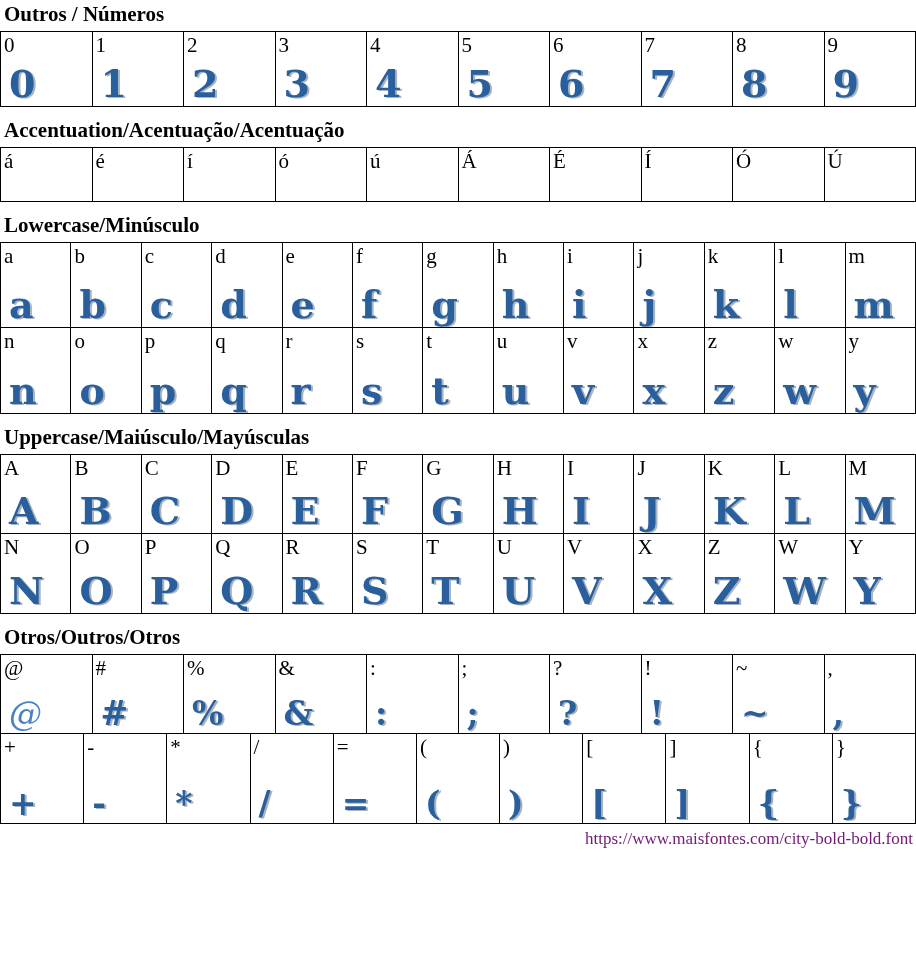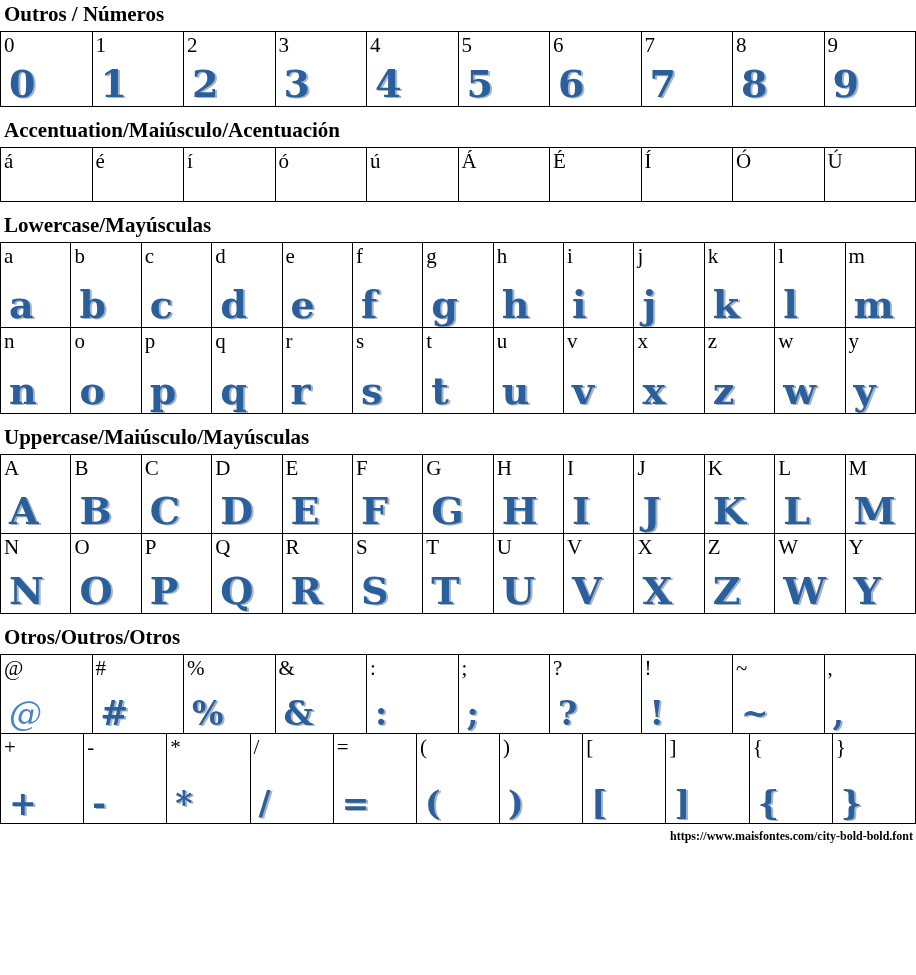--- a/index.html
+++ b/index.html
@@ -58,24 +58,23 @@
   
   .fx-section[data-name="section-numbers"] .fx-row{height:76px;}
   .fx-section[data-name="section-accentuation"] .fx-row{height:55px;}
   .fx-section[data-name="section-lowercase"] .fx-row{height:86px;}
   .fx-section[data-name="section-uppercase"] .fx-row{height:80px;}
   .fx-section[data-name="section-others"] .fx-row.row-0{height:80px;}
   .fx-section[data-name="section-others"] .fx-row.row-1{height:90px;}
   .footer-url{
     text-align:right;
     font-family:"Liberation Serif",serif;
-    font-size:12px;
-    color:#000000;
+    font-size:17px;
+    color:#701a75;
     margin:5px 3px 0 0;
-    font-weight:bold;
   }
 </style>
 </head>
 <body>
 
 <div id="specimen-root" data-name="font-specimen-page">
     <div class="fx-section" data-name="section-numbers">
       <h2 class="section-title" data-name="section-title-numbers">Outros / Números</h2>
       <div class="fx-row row-0 first" data-name="glyph-row" style="grid-template-columns: repeat(10, 1fr);">
         <div class="fx-cell" data-name="glyph-cell">
@@ -114,21 +113,21 @@
           <span class="glyph-label" data-name="glyph-reference-label">8</span>
           <span class="glyph-sample" data-name="glyph-font-sample">8</span>
         </div>
         <div class="fx-cell" data-name="glyph-cell">
           <span class="glyph-label" data-name="glyph-reference-label">9</span>
           <span class="glyph-sample" data-name="glyph-font-sample">9</span>
         </div>
       </div>
     </div>
     <div class="fx-section" data-name="section-accentuation">
-      <h2 class="section-title" data-name="section-title-accentuation">Accentuation/Maiúsculo/Acentuación</h2>
+      <h2 class="section-title" data-name="section-title-accentuation">Accentuation/Acentuação/Acentuação</h2>
       <div class="fx-row row-0 first" data-name="glyph-row" style="grid-template-columns: repeat(10, 1fr);">
         <div class="fx-cell" data-name="glyph-cell">
           <span class="glyph-label" data-name="glyph-reference-label">á</span>
         </div>
         <div class="fx-cell" data-name="glyph-cell">
           <span class="glyph-label" data-name="glyph-reference-label">é</span>
         </div>
         <div class="fx-cell" data-name="glyph-cell">
           <span class="glyph-label" data-name="glyph-reference-label">í</span>
         </div>
@@ -149,21 +148,21 @@
         </div>
         <div class="fx-cell" data-name="glyph-cell">
           <span class="glyph-label" data-name="glyph-reference-label">Ó</span>
         </div>
         <div class="fx-cell" data-name="glyph-cell">
           <span class="glyph-label" data-name="glyph-reference-label">Ú</span>
         </div>
       </div>
     </div>
     <div class="fx-section" data-name="section-lowercase">
-      <h2 class="section-title" data-name="section-title-lowercase">Lowercase/Mayúsculas</h2>
+      <h2 class="section-title" data-name="section-title-lowercase">Lowercase/Minúsculo</h2>
       <div class="fx-row row-0 first" data-name="glyph-row" style="grid-template-columns: repeat(13, 1fr);">
         <div class="fx-cell" data-name="glyph-cell">
           <span class="glyph-label" data-name="glyph-reference-label">a</span>
           <span class="glyph-sample" data-name="glyph-font-sample">a</span>
         </div>
         <div class="fx-cell" data-name="glyph-cell">
           <span class="glyph-label" data-name="glyph-reference-label">b</span>
           <span class="glyph-sample" data-name="glyph-font-sample">b</span>
         </div>
         <div class="fx-cell" data-name="glyph-cell">

